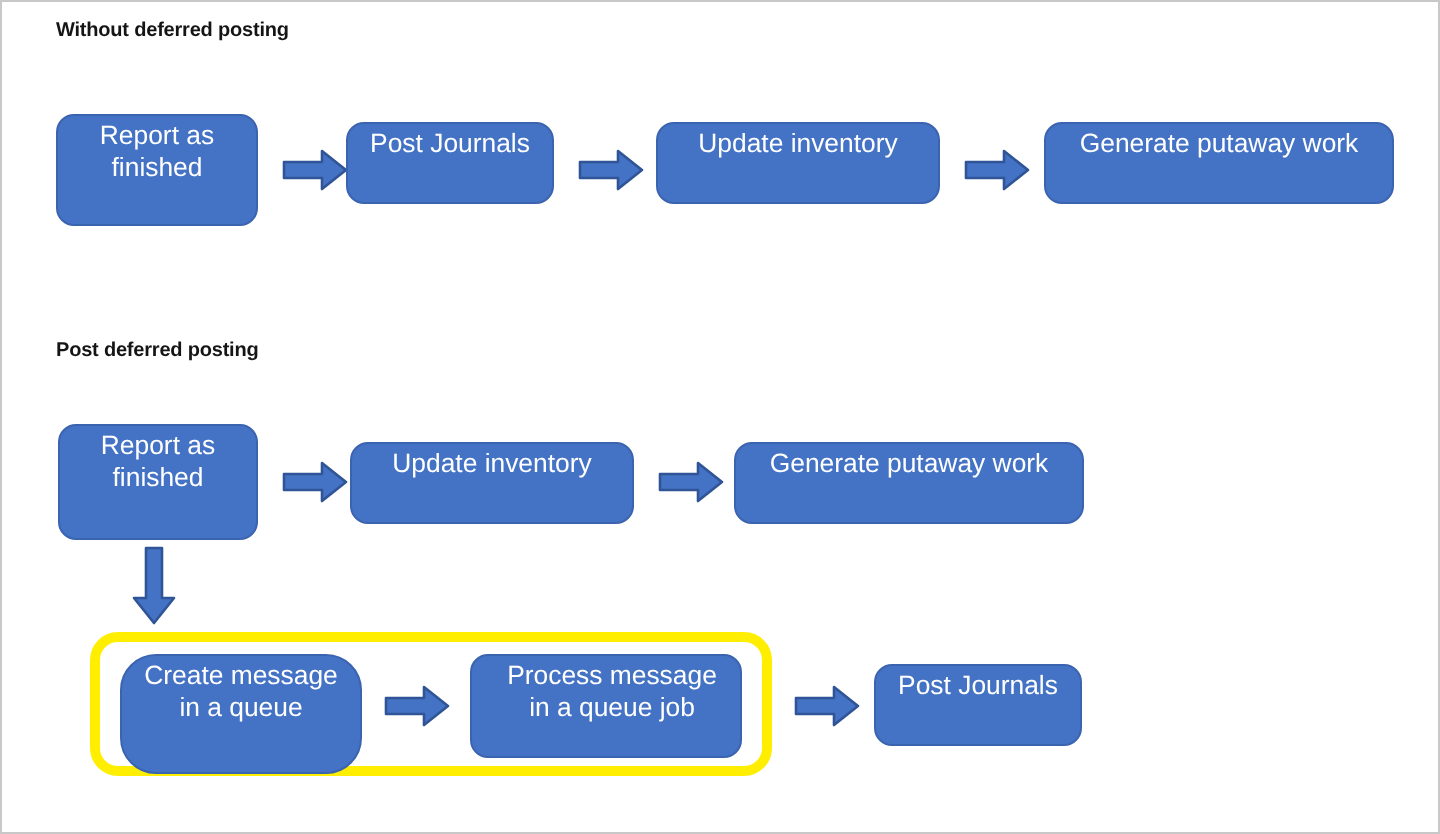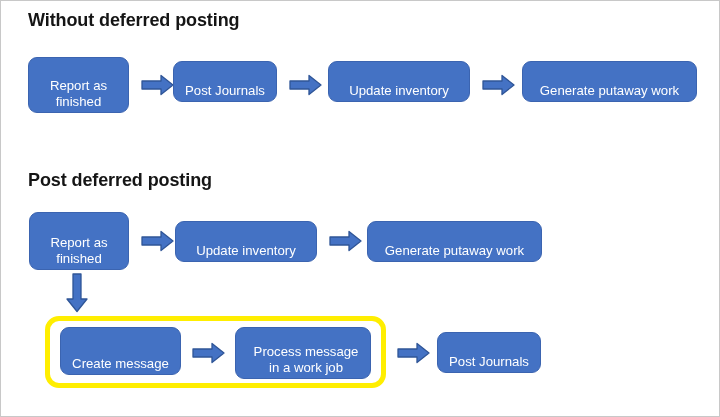--- a/index.html
+++ b/index.html
@@ -14,36 +14,36 @@
     position: relative;
     width: 720px;
     height: 417px;
     background: #ffffff;
     border: 1px solid #c8c8c8;
     box-sizing: border-box;
     overflow: hidden;
   }
   .heading {
     position: absolute;
-    font-size: 18px;
+    font-size: 10px;
     font-weight: bold;
     color: #151515;
     letter-spacing: -0.1px;
     white-space: nowrap;
   }
   .node {
     position: absolute;
     background: #4472c4;
     border: 1px solid #3b64b0;
     border-radius: 9px;
     color: #ffffff;
     font-size: 13.2px;
     line-height: 16px;
     display: flex;
-    align-items: flex-end;
+    align-items: flex-start;
     justify-content: center;
     text-align: center;
     box-sizing: border-box;
     padding: 2px 6px;
   }
   .node span {
     display: block;
   }
   .arrow {
     position: absolute;
@@ -119,34 +119,35 @@
   <div class="node" style="left:366px; top:220px; width:175px; height:41px;">
     <span>Generate putaway work</span>
   </div>
 
   <svg class="arrow" style="left:64px; top:272px;" width="24" height="40" viewBox="0 0 24 40">
     <path d="M8 1 H16 V26 H22 L12 38.5 L2 26 H8 Z" fill="#4472C4" stroke="#2F5597" stroke-width="1.3" stroke-linejoin="round"></path>
   </svg>
 
   <div class="hl-box" style="left:44px; top:315px; width:341px; height:72px;"></div>
 
-  <div class="node" style="left:59px; top:326px; width:121px; height:48px;">
+  <div class="node" style="left:59px; top:326px; width:121px; height:60px;border-radius:18px;">
     <span>
       <span>Create message</span>
+      <span>in a queue</span>
     </span>
   </div>
 
   <svg class="arrow" style="left:191px; top:341px;" width="33" height="22" viewBox="0 0 33 22">
     <path d="M1 7 H20 V1.5 L32 11 L20 20.5 V15 H1 Z" fill="#4472C4" stroke="#2F5597" stroke-width="1.3" stroke-linejoin="round"></path>
   </svg>
 
   <div class="node" style="left:234px; top:326px; width:136px; height:52px;padding-left:12px;">
     <span>
       <span>Process message</span>
-      <span>in a work job</span>
+      <span>in a queue job</span>
     </span>
   </div>
 
   <svg class="arrow" style="left:396px; top:341px;" width="33" height="22" viewBox="0 0 33 22">
     <path d="M1 7 H20 V1.5 L32 11 L20 20.5 V15 H1 Z" fill="#4472C4" stroke="#2F5597" stroke-width="1.3" stroke-linejoin="round"></path>
   </svg>
 
   <div class="node" style="left:436px; top:331px; width:104px; height:41px;">
     <span>Post Journals</span>
   </div>

